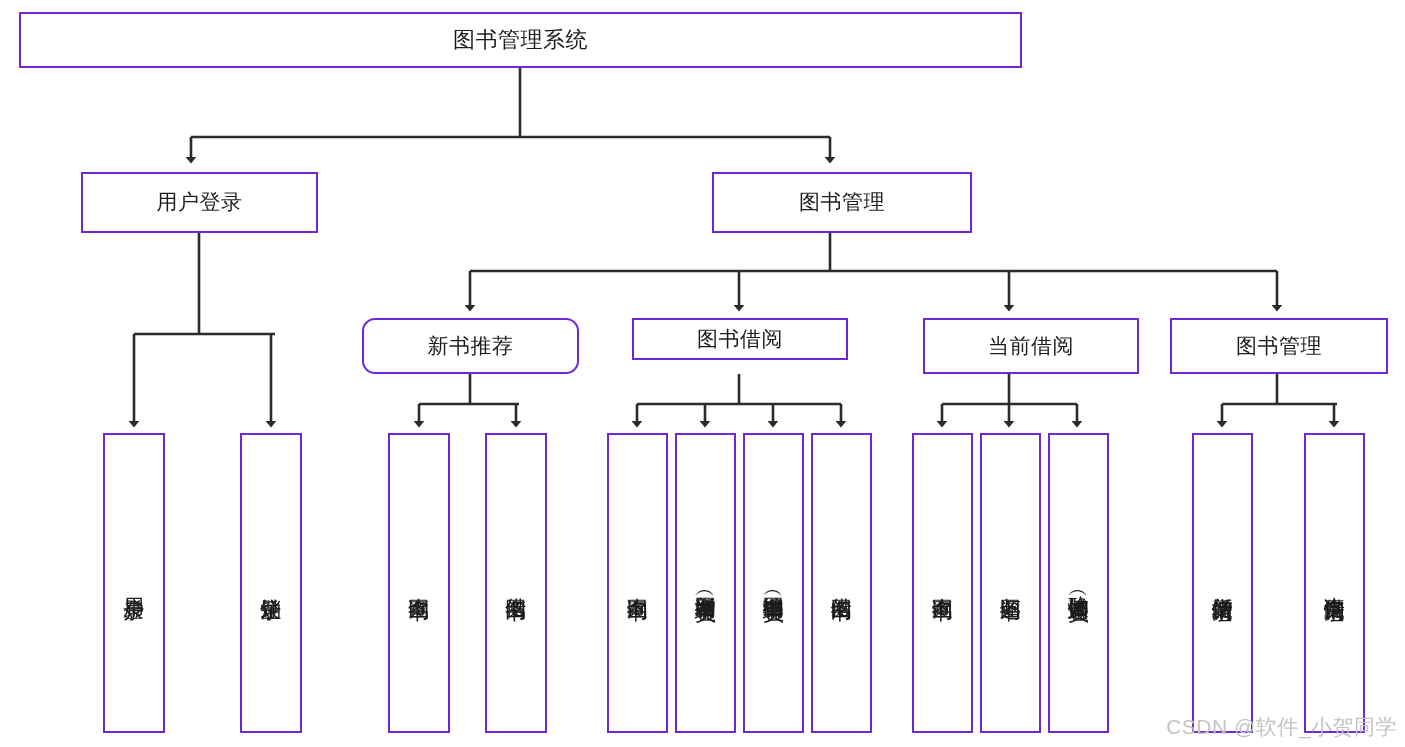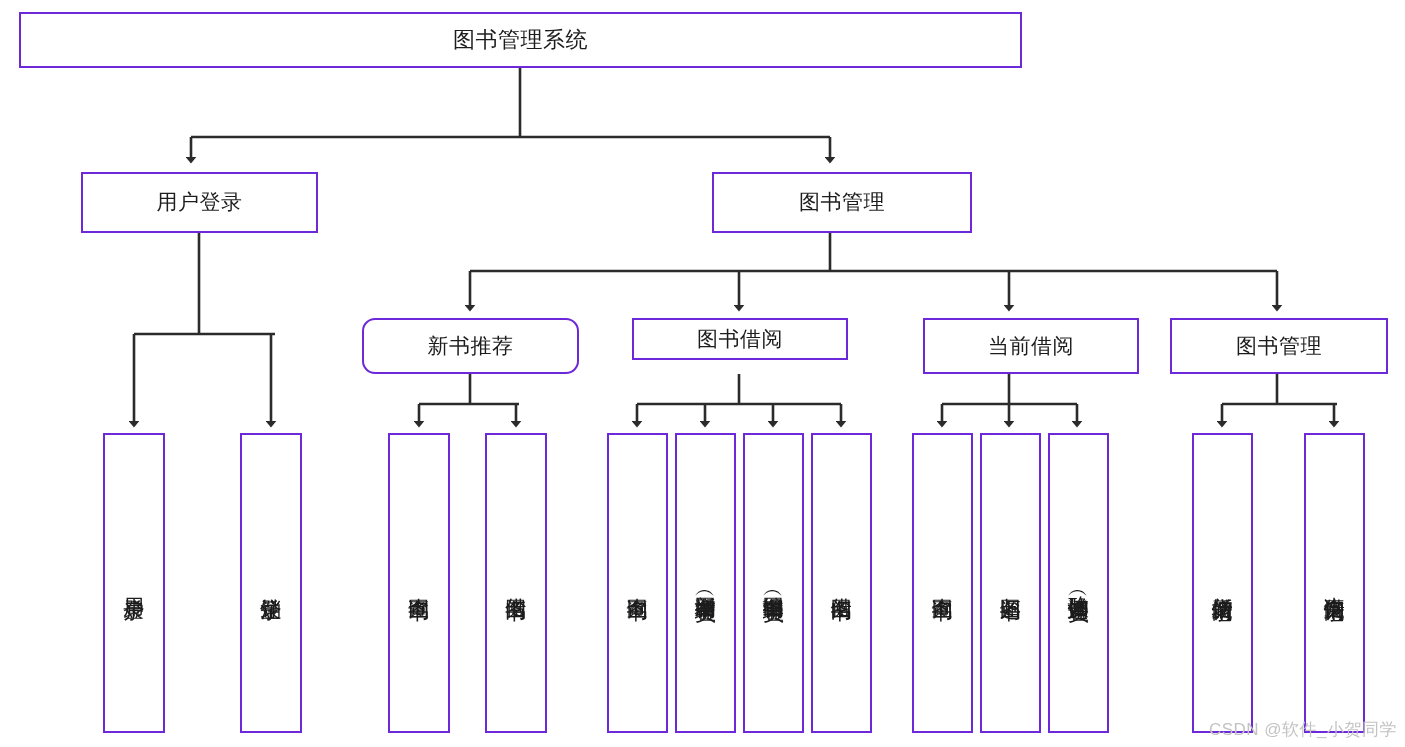--- a/index.html
+++ b/index.html
@@ -61,21 +61,21 @@
     font-size: 21px;
     line-height: 1.12;
     letter-spacing: 1px;
     white-space: nowrap;
     max-height: 288px;
   }
   #watermark {
     position: absolute;
     right: 8px;
     bottom: 6px;
-    font-size: 17px;
+    font-size: 21px;
     color: #c3c3c3;
     letter-spacing: 0.5px;
     white-space: nowrap;
     user-select: none;
     text-align: center;
   }
 </style>
 </head>
 <body>
 

